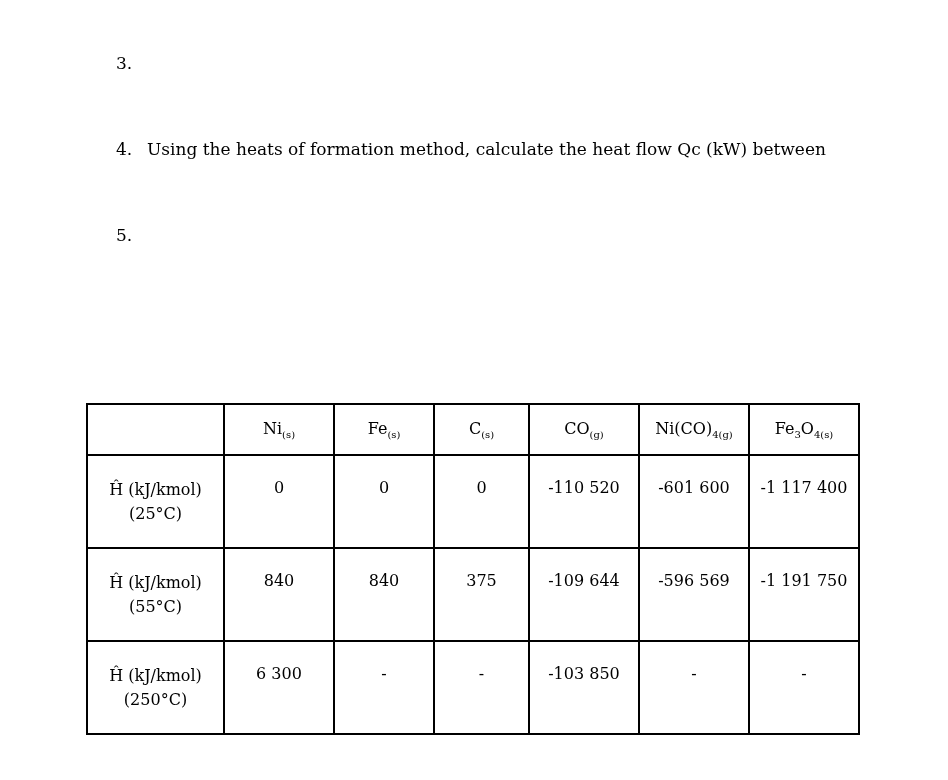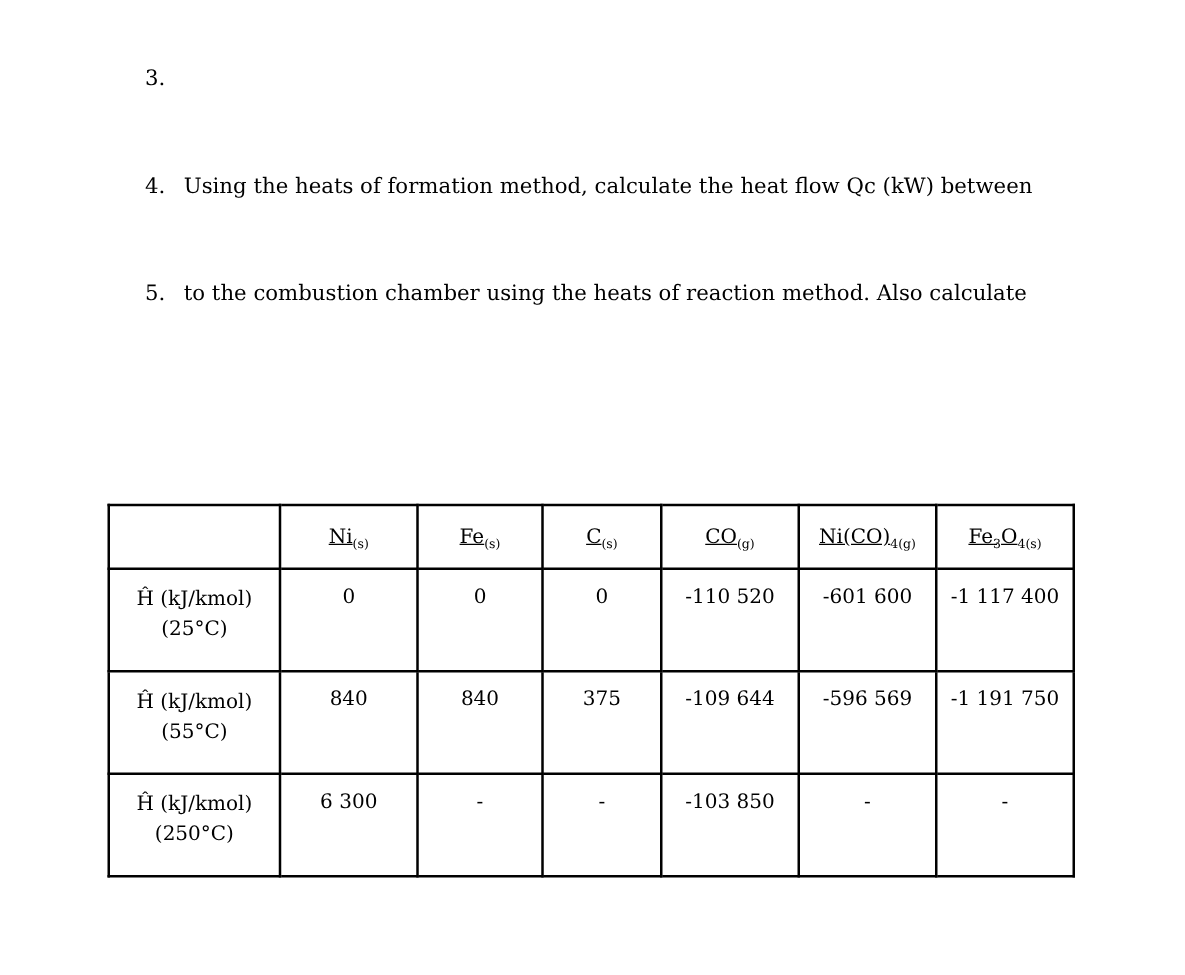--- a/index.html
+++ b/index.html
@@ -48,26 +48,25 @@
   table.enthalpy th, table.enthalpy td {
     border: 2px solid #000000;
     font-weight: normal;
     text-align: center;
     font-size: 16px;
     padding: 0;
   }
   table.enthalpy thead th {
     height: 49px;
     vertical-align: middle;
-    text-decoration: underline;
   }
   table.enthalpy tbody th, table.enthalpy tbody td {
     height: 69px;
     vertical-align: top;
-    padding-top: 11px;
+    padding-top: 22px;
   }
   table.enthalpy .sub {
     font-size: 10px;
     vertical-align: -4px;
   }
   table.enthalpy .rowlabel div {
     line-height: 24px;
   }
 </style>
 </head>
@@ -84,21 +83,20 @@
   <div class="question" style="top:135px">
     <span class="qnum">4.</span>
     <div class="qtext">
       <div class="qline">Using the heats of formation method, calculate the heat flow Qc (kW) between</div>
     </div>
   </div>
 
   <div class="question" style="top:221px">
     <span class="qnum">5.</span>
     <div class="qtext">
-      <div class="qline">to the combustion chamber using the heats of reaction method. Also calculate</div>
     </div>
   </div>
 
   <table class="enthalpy" id="enthalpy-table">
     <colgroup id="table-colgroup">
         <col style="width: 137px;">
         <col style="width: 110px;">
         <col style="width: 100px;">
         <col style="width: 95px;">
         <col style="width: 110px;">

